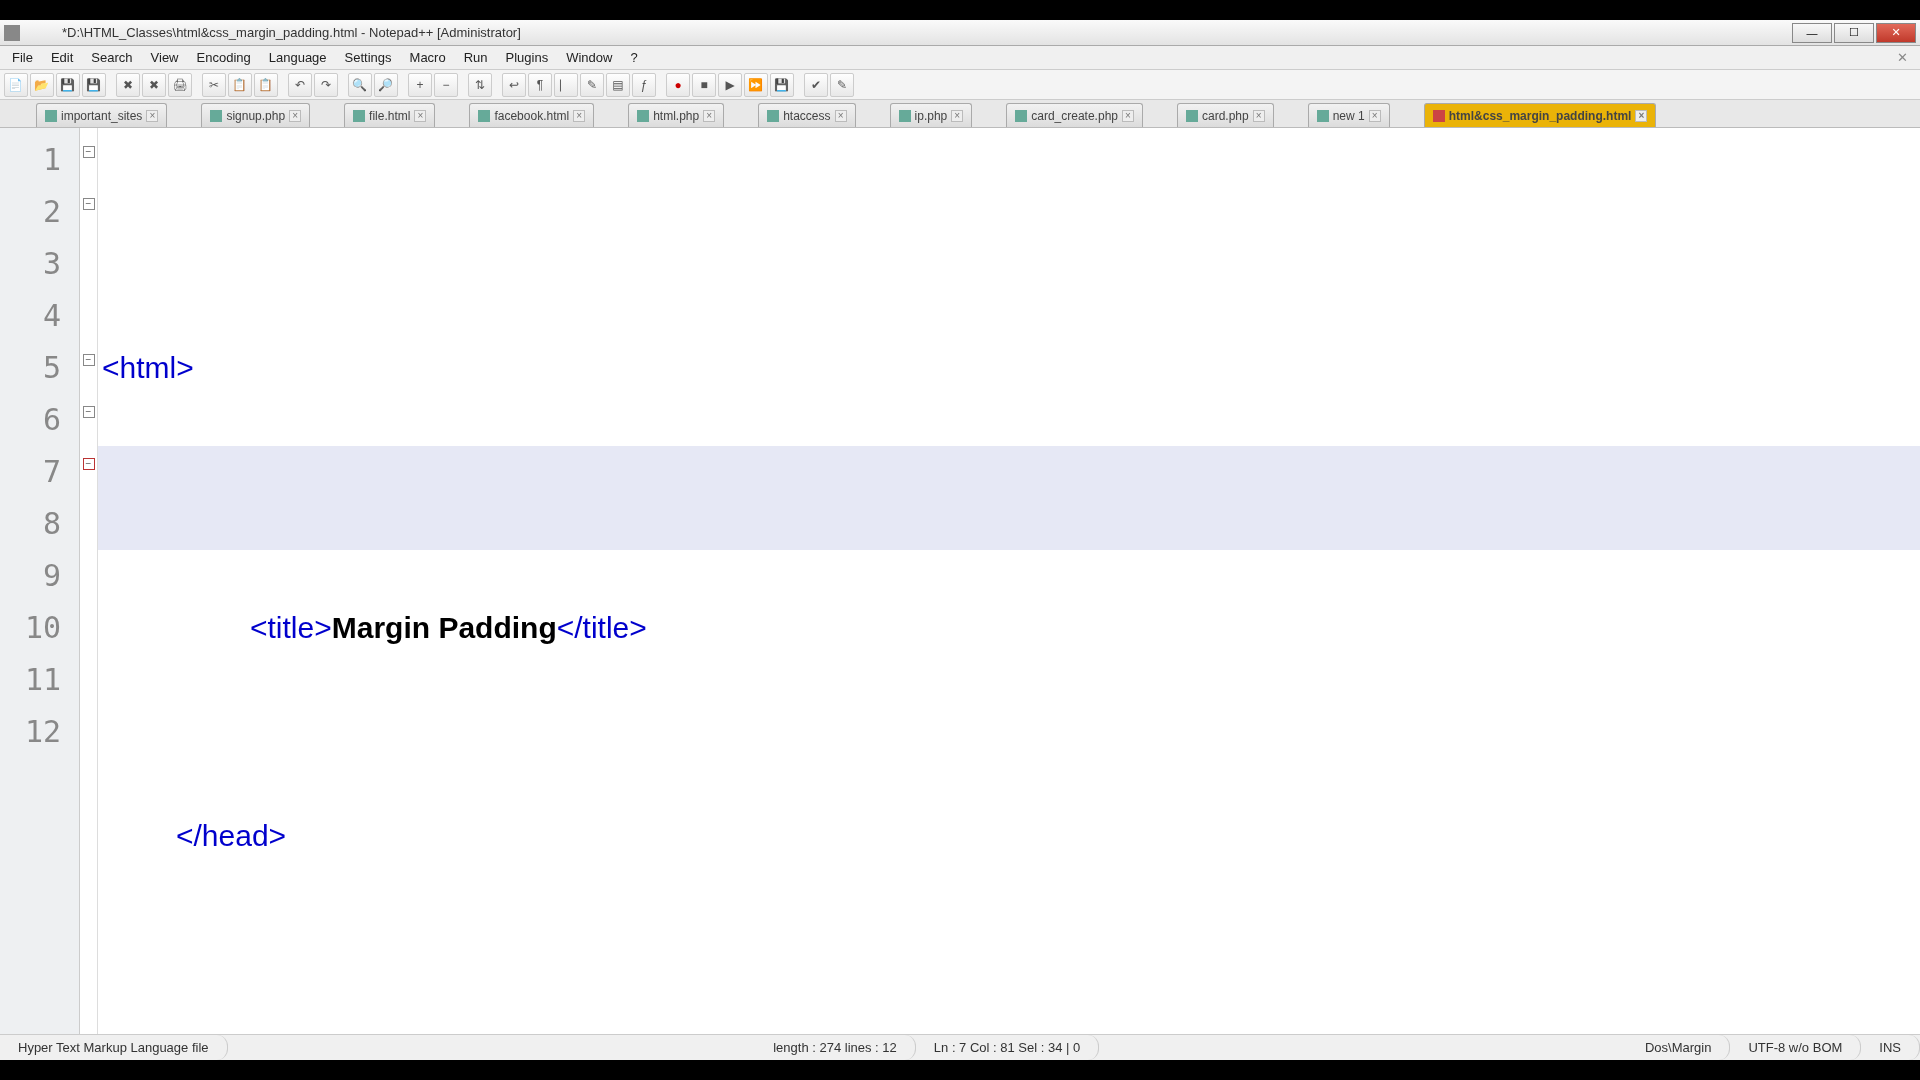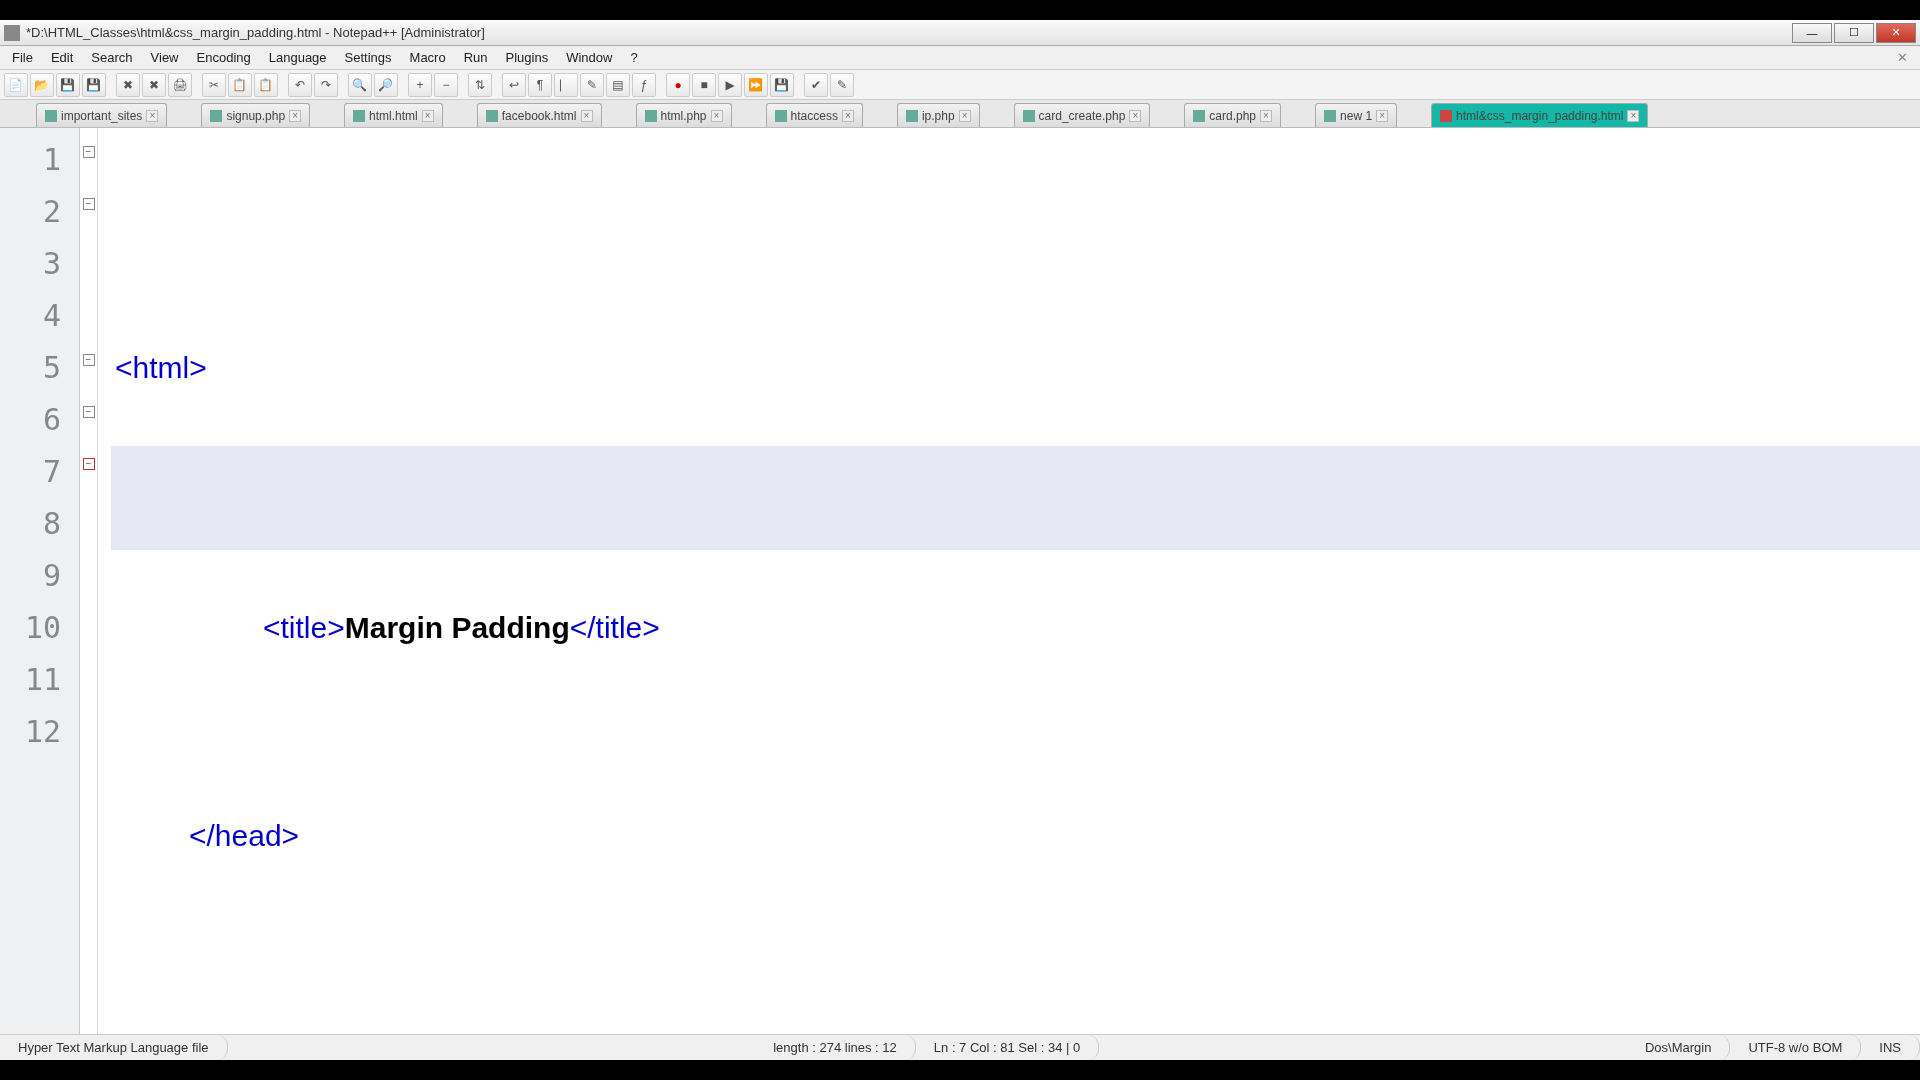--- a/index.html
+++ b/index.html
@@ -5,50 +5,50 @@
 * { margin: 0; padding: 0; box-sizing: border-box; font-family: "Segoe UI", Arial, sans-serif; }
 body { background: #000; width: 1920px; height: 1080px; overflow: hidden; }
 
 .letterbox-top { height: 20px; background: #000; }
 .letterbox-bottom { height: 20px; background: #000; }
 
 .app { background: #fff; height: 1040px; position: relative; }
 
 .titlebar { height: 26px; background: linear-gradient(#fafafa,#e3e3e3); display: flex; align-items: center; padding: 0 4px; border-bottom: 1px solid #aaa; }
 .titlebar-icon { width: 16px; height: 16px; background: #888; margin-right: 6px; }
-.titlebar-text { font-size: 13px; color: #333; flex: 1; }
+.titlebar-text { font-size: 13px; color: #333; flex: 1; margin-left: 36px; }
 .winbtns { display: flex; gap: 2px; }
 .winbtn { width: 40px; height: 20px; background: linear-gradient(#f8f8f8,#ddd); border: 1px solid #888; font-size: 11px; display: flex; align-items: center; justify-content: center; }
 .winbtn.close { background: linear-gradient(#e26a5a,#c0392b); color:#fff; }
 
 .menubar { height: 24px; background: #f0f0f0; display: flex; align-items: center; padding: 0 4px; gap: 2px; border-bottom: 1px solid #ccc; }
 .menubar span { font-size: 13px; padding: 2px 8px; color: #222; }
 .menubar .mdi-x { margin-left: auto; padding: 0 8px; color: #888; }
 
 .toolbar { height: 30px; background: #f4f4f4; display: flex; align-items: center; padding: 0 4px; gap: 2px; border-bottom: 1px solid #ccc; }
 .tbtn { width: 24px; height: 24px; background: linear-gradient(#fefefe,#e8e8e8); border: 1px solid #ccc; border-radius: 2px; display:flex;align-items:center;justify-content:center; font-size:12px; color:#555; }
 .tsep { width: 6px; }
 
 .tabbar { height: 28px; background: #e8e8e8; display: flex; align-items: flex-end; padding: 0 4px; gap: 2px; border-bottom: 1px solid #bbb; }
 .tab { height: 24px; padding: 0 8px; background: linear-gradient(#f2f2f2,#dcdcdc); border: 1px solid #aaa; border-bottom: none; border-radius: 3px 3px 0 0; font-size: 12px; display: flex; align-items: center; gap: 4px; color: #444; margin-left: 32px; }
 .tab .ticon { width: 12px; height: 12px; background: #6a9; }
 .tab .ticon.red { background: #c44; }
 .tab .tx { width: 12px; height: 12px; font-size: 10px; color: #777; display:flex;align-items:center;justify-content:center; background:#eee; border:1px solid #bbb; }
-.tab.active { background: #14b8a6; font-weight: normal; }
+.tab.active { background: #eab308; font-weight: bold; }
 
 .editor { display: flex; height: calc(100% - 26px - 24px - 30px - 28px - 26px); background: #fff; }
 .gutter { width: 80px; background: #eef0f2; border-right: 1px solid #ccc; text-align: right; padding-top: 6px; }
 .gutter div { font: 30px/52px Consolas, monospace; color: #888; padding-right: 18px; }
 
 .foldstrip { width: 18px; background: #fff; border-right: 1px solid #ddd; padding-top: 18px; }
 .foldstrip div { height: 52px; display:flex; align-items:flex-start; justify-content:center; }
 .foldbox { width: 12px; height: 12px; border: 1px solid #888; font-size: 10px; line-height:10px; text-align:center; color:#555; background:#fff; }
 .foldbox.red { border-color:#b33; }
 
-.code { flex: 1; padding-top: 6px; font: 30px/52px Consolas, "Courier New", monospace; position: relative; white-space: pre; color: #000; margin-left: 13px; }
+.code { flex: 1; padding-top: 6px; font: 30px/52px Consolas, "Courier New", monospace; position: relative; white-space: pre; color: #000; }
 .code-line { height: 52px; padding-left: 4px; position: relative; }
 .indent1 { padding-left: 78px; }
 .indent2 { padding-left: 152px; }
 
 .tag-bracket { color: #0000cc; }
 .tag-name { color: #0000cc; }
 .text-bold { font-weight: bold; color: #000; }
 
 .currentline { background: #e6e8f5; position: absolute; left: 0; right: 0; height: 104px; top: calc(6px + 52px*6); z-index: 0; }
 .code-line > span { position: relative; z-index: 1; }
@@ -137,21 +137,21 @@
         <span>important_sites</span>
         <span class="tx">×</span>
       </div>
     <div class="tab">
         <span class="ticon"></span>
         <span>signup.php</span>
         <span class="tx">×</span>
       </div>
     <div class="tab">
         <span class="ticon"></span>
-        <span>html.html</span>
+        <span>file.html</span>
         <span class="tx">×</span>
       </div>
     <div class="tab">
         <span class="ticon"></span>
         <span>facebook.html</span>
         <span class="tx">×</span>
       </div>
     <div class="tab">
         <span class="ticon"></span>
         <span>html.php</span>

